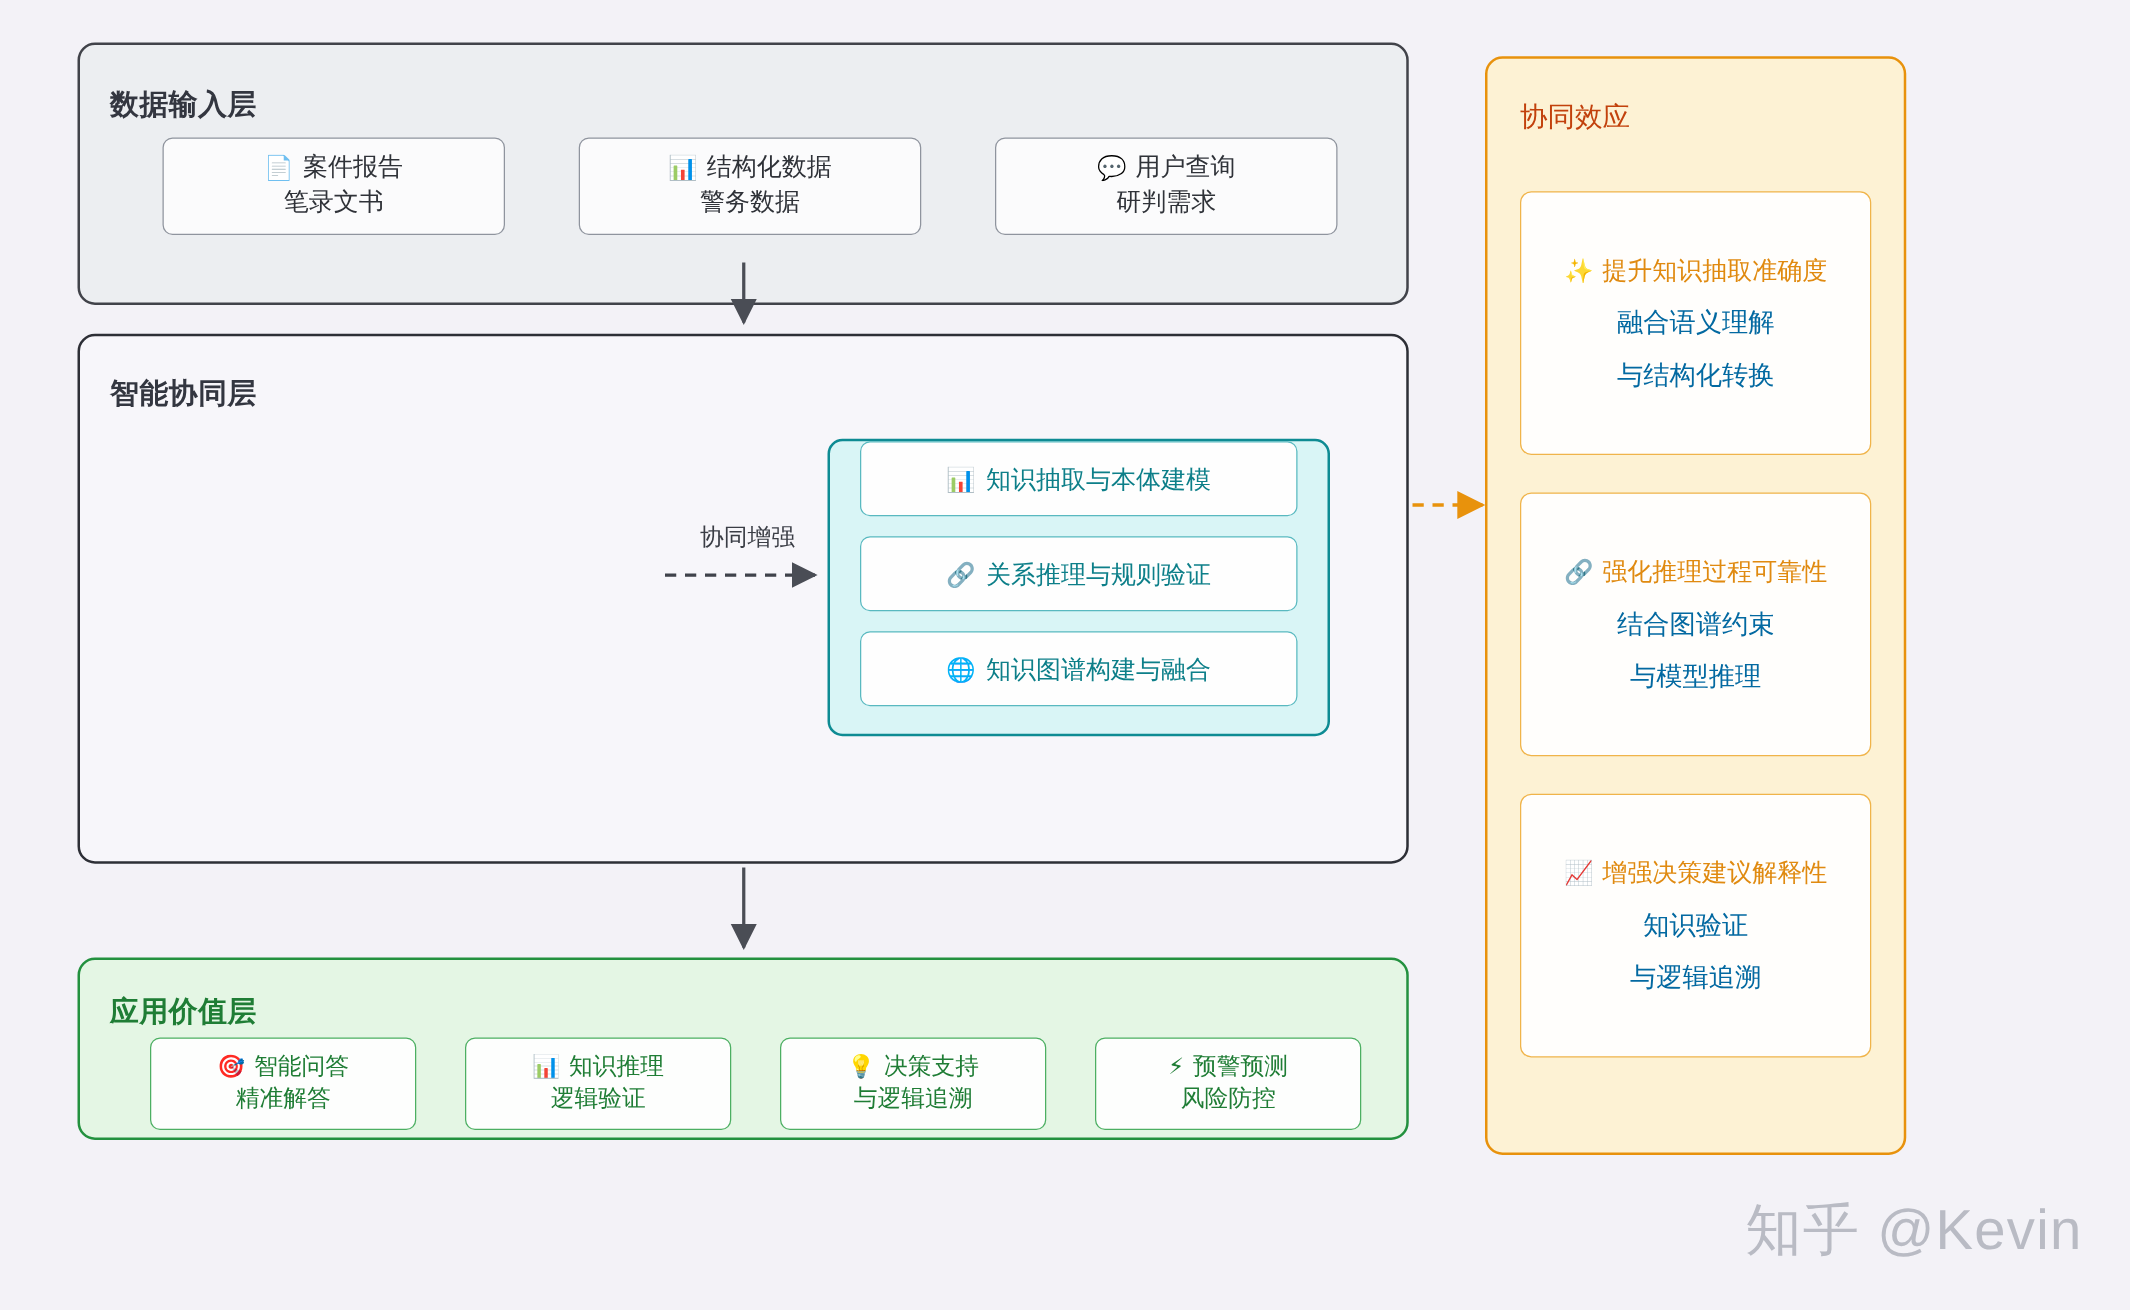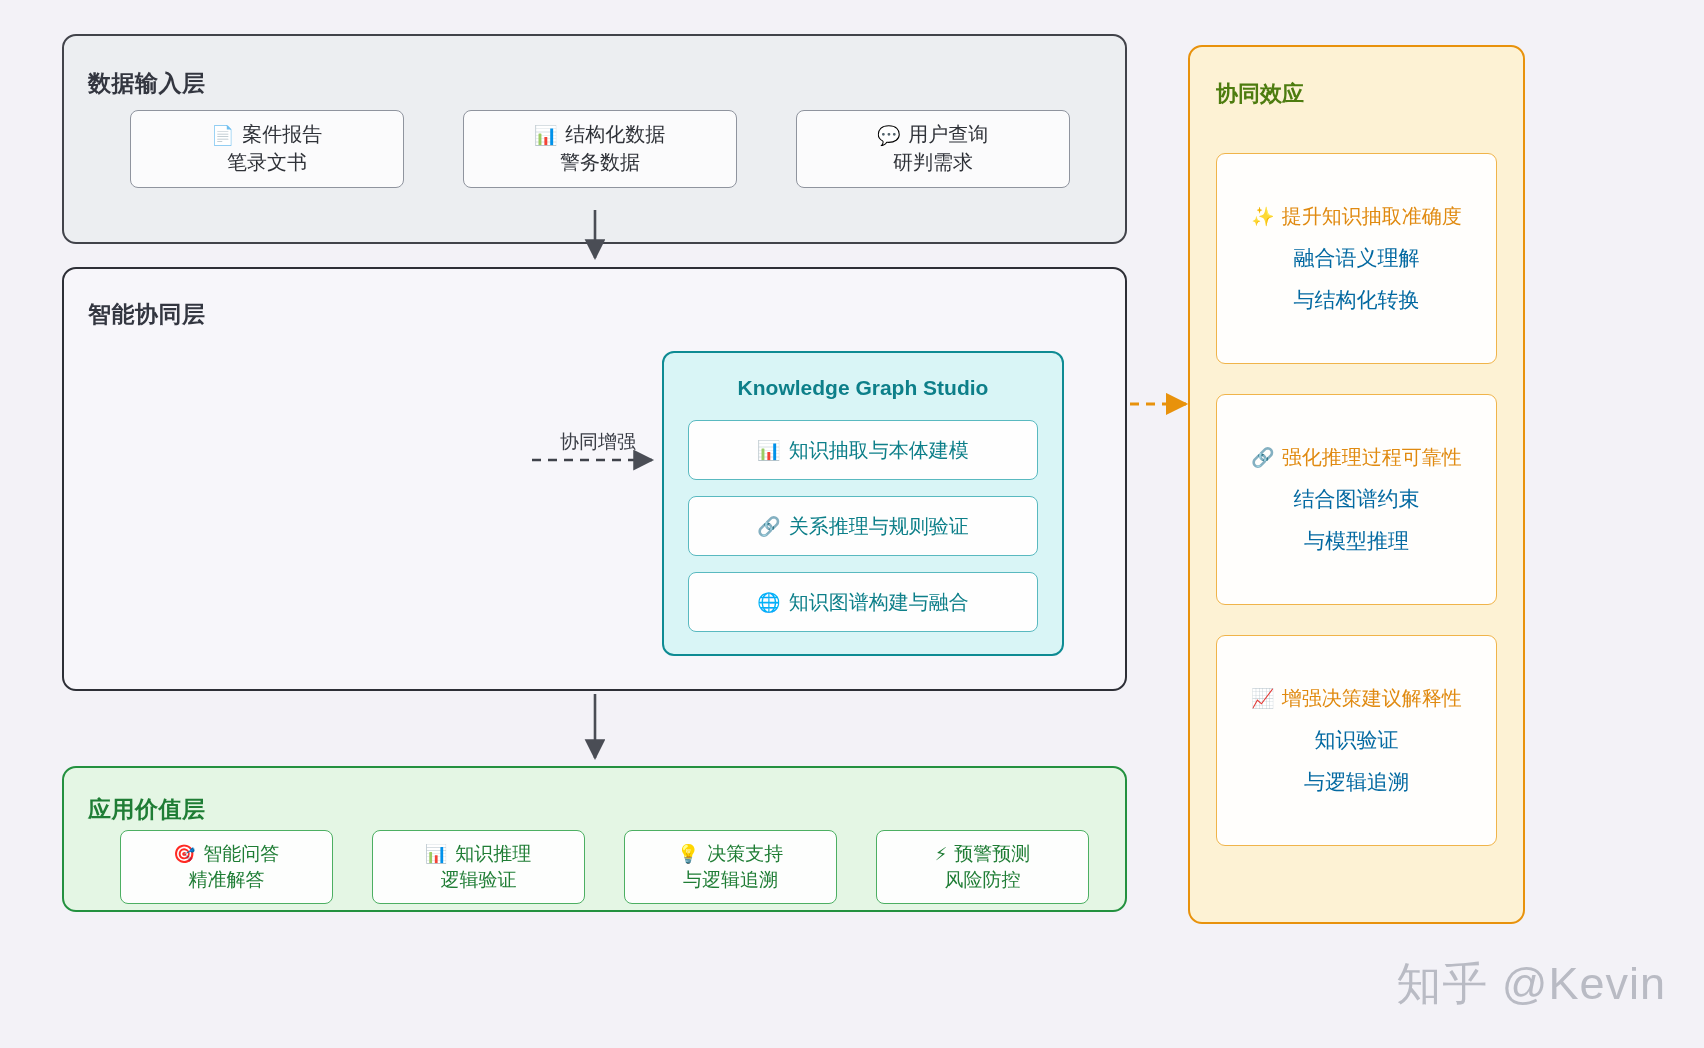--- a/index.html
+++ b/index.html
@@ -89,21 +89,21 @@
   .module-kgs {
     left: 598px; width: 402px;
     background: #d9f5f6;
     border-color: #0e8b93;
   }
   .module-kgs .module-title { color: #0d7f89; }
   .module-kgs .module-item { border-color: #59b9c0; color: #0d7f89; }
 
   
   .collab-label {
-    position: absolute; left: 470px; top: 160px;
+    position: absolute; left: 470px; top: 148px;
     width: 128px; text-align: center;
     font-size: 19px; color: #3a3d45;
   }
 
   
   .layer-app {
     top: 732px; height: 146px;
     background: #e4f6e4;
     border: 2.5px solid #23913f;
   }
@@ -129,21 +129,21 @@
   
   .right-panel {
     position: absolute; left: 1188px; top: 45px;
     width: 337px; height: 879px;
     background: #fdf2d4;
     border: 2.5px solid #e8920c;
     border-radius: 14px;
   }
   .right-panel .panel-title {
     position: absolute; left: 26px; top: 32px;
-    font-size: 22px; font-weight: bold; color: #4d7c0f;
+    font-size: 22px; font-weight: normal; color: #c2410c;
   }
   .syn-cards {
     position: absolute; left: 26px; top: 106px;
     display: flex; flex-direction: column; gap: 30px;
   }
   .card-syn {
     width: 281px; height: 211px;
     background: #fffefc;
     border: 1.6px solid #f0b44a;
     border-radius: 9px;
@@ -209,21 +209,20 @@
       </div>
     </div>
 
     <div class="layer layer-collab">
       <div class="layer-title">智能协同层</div>
 
 
       <div class="collab-label">协同增强</div>
 
       <div class="module module-kgs">
-        <div class="module-title">Knowledge Graph Studio</div>
         <div class="module-items">
           <div class="module-item">
             <span class="emoji">📊</span>
             <span>知识抽取与本体建模</span>
           </div>
           <div class="module-item">
             <span class="emoji">🔗</span>
             <span>关系推理与规则验证</span>
           </div>
           <div class="module-item">

